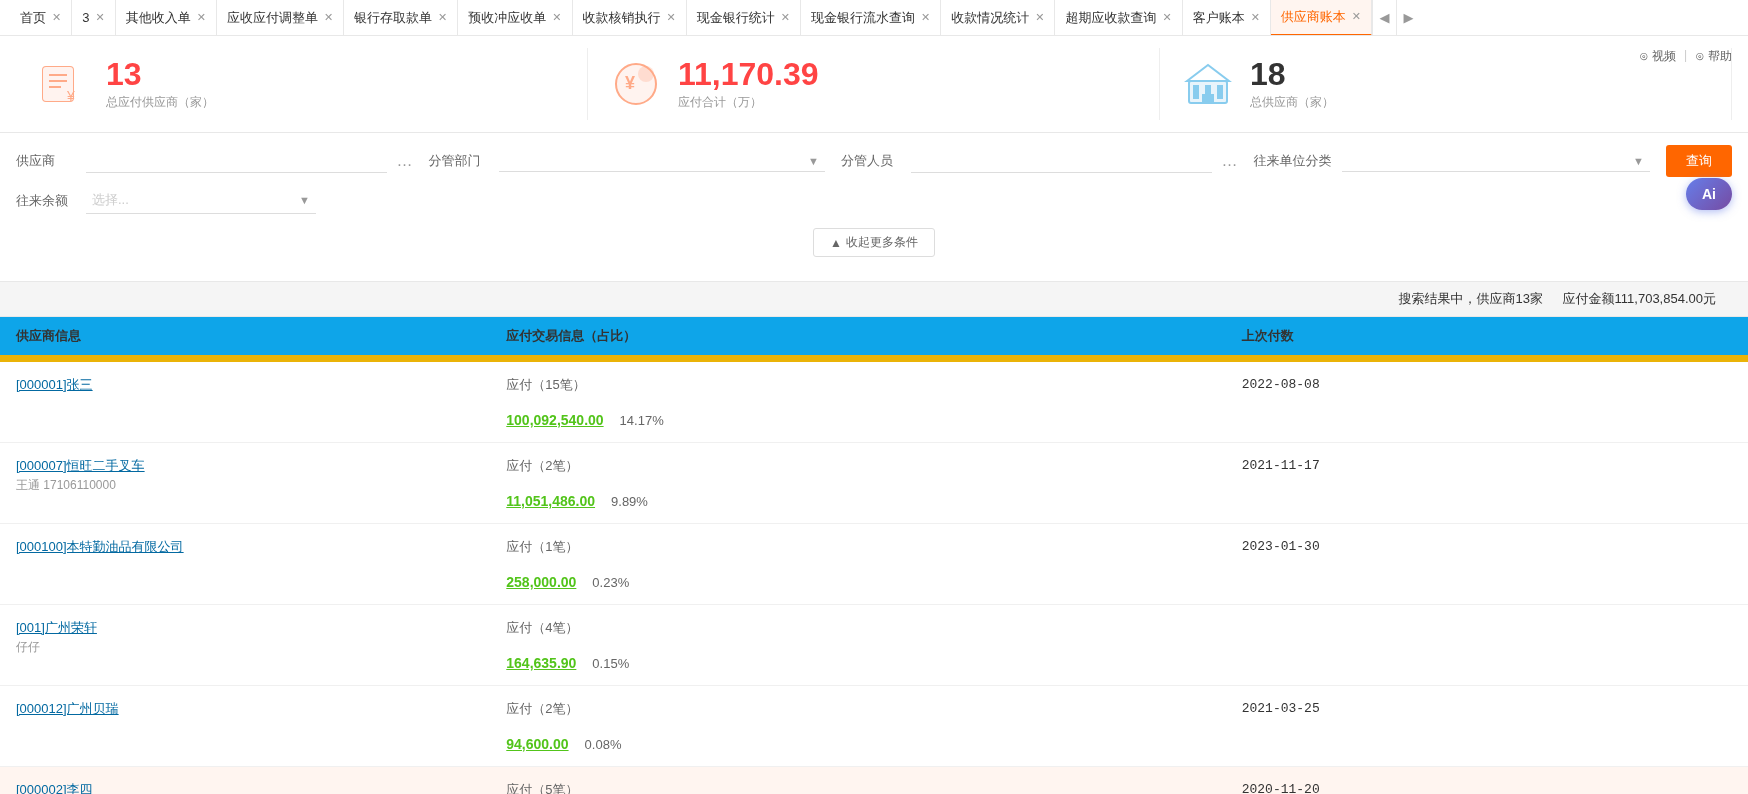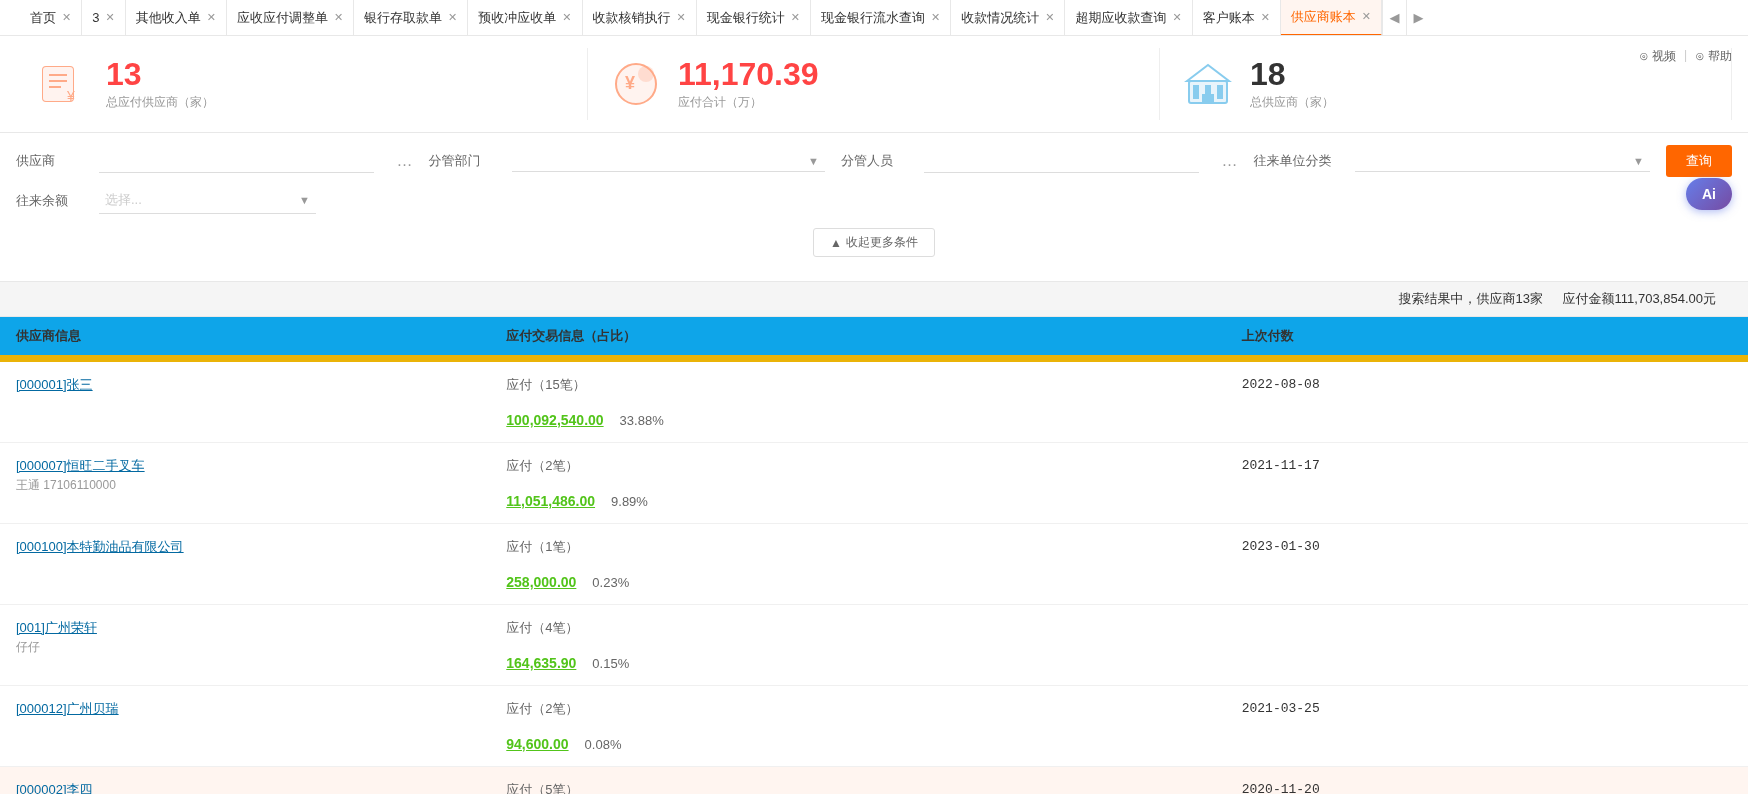--- a/index.html
+++ b/index.html
@@ -1,21 +1,21 @@
 <!DOCTYPE html>
 <html><head>
   <meta charset="utf-8">
   <style>
     * { margin: 0; padding: 0; box-sizing: border-box; }
     body { font-family: 'Microsoft YaHei', Arial, sans-serif; font-size: 13px; background: #f5f5f5; color: #333; width: 1748px; overflow-x: hidden; }
 
     
     .top-nav {
       display: flex; align-items: center; background: #fff; border-bottom: 1px solid #e8e8e8;
-      height: 36px; padding: 0 20px; gap: 0; overflow: hidden;
+      height: 36px; padding: 0 10px; gap: 0; overflow: hidden;
     }
     .nav-tab {
       display: flex; align-items: center; padding: 0 10px; height: 36px; white-space: nowrap;
       font-size: 13px; color: #333; cursor: pointer; border-right: 1px solid #e8e8e8; gap: 4px;
       position: relative;
     }
     .nav-tab.active { color: #ff6600; border-bottom: 2px solid #ff6600; background: #fff5f0; }
     .nav-tab .close-x { color: #999; font-size: 11px; cursor: pointer; margin-left: 2px; }
     .nav-arrow { width: 24px; height: 36px; display: flex; align-items: center; justify-content: center; cursor: pointer; color: #999; background: #fff; border-left: 1px solid #e8e8e8; }
 
@@ -33,21 +33,21 @@
     .summary-text .big-number { font-size: 32px; font-weight: bold; color: #ff4444; line-height: 1; }
     .summary-text .label { font-size: 12px; color: #999; margin-top: 4px; }
     .top-right-links { position: absolute; right: 16px; top: 12px; font-size: 12px; color: #666; display: flex; gap: 8px; }
     .top-right-links span { cursor: pointer; color: #666; }
 
     
     .filter-bar {
       background: #fff; padding: 12px 16px; border-bottom: 1px solid #e8e8e8; margin-bottom: 0;
     }
     .filter-row { display: flex; align-items: center; gap: 16px; margin-bottom: 10px; }
-    .filter-item { display: flex; align-items: center; gap: 23px; flex: 1; }
+    .filter-item { display: flex; align-items: center; gap: 10px; flex: 1; }
     .filter-label { color: #666; font-size: 13px; white-space: nowrap; min-width: 60px; }
     .filter-input {
       flex: 1; border: none; border-bottom: 1px solid #ddd; padding: 4px 6px; font-size: 13px;
       outline: none; background: transparent; color: #333; cursor: pointer;
     }
     .filter-select {
       flex: 1; border: none; border-bottom: 1px solid #ddd; padding: 4px 6px; font-size: 13px;
       outline: none; background: transparent; color: #999; cursor: pointer; display: flex; align-items: center; justify-content: space-between;
     }
     .filter-select-box { position: relative; flex: 1; }
@@ -302,21 +302,21 @@
   </div>
 
   <div class="table-row">
     <div>
       <div class="supplier-link">[000001]张三</div>
     </div>
     <div>
       <div class="tx-label">应付（15笔）</div>
       <div class="tx-row">
         <span class="tx-amount">100,092,540.00</span>
-        <span class="tx-percent">33.88%</span>
+        <span class="tx-percent">14.17%</span>
       </div>
     </div>
     <div>
       <span class="last-pay">2022-08-08</span>
     </div>
   </div>
 
   <div class="table-row">
     <div>
       <div class="supplier-link">[000007]恒旺二手叉车</div>

